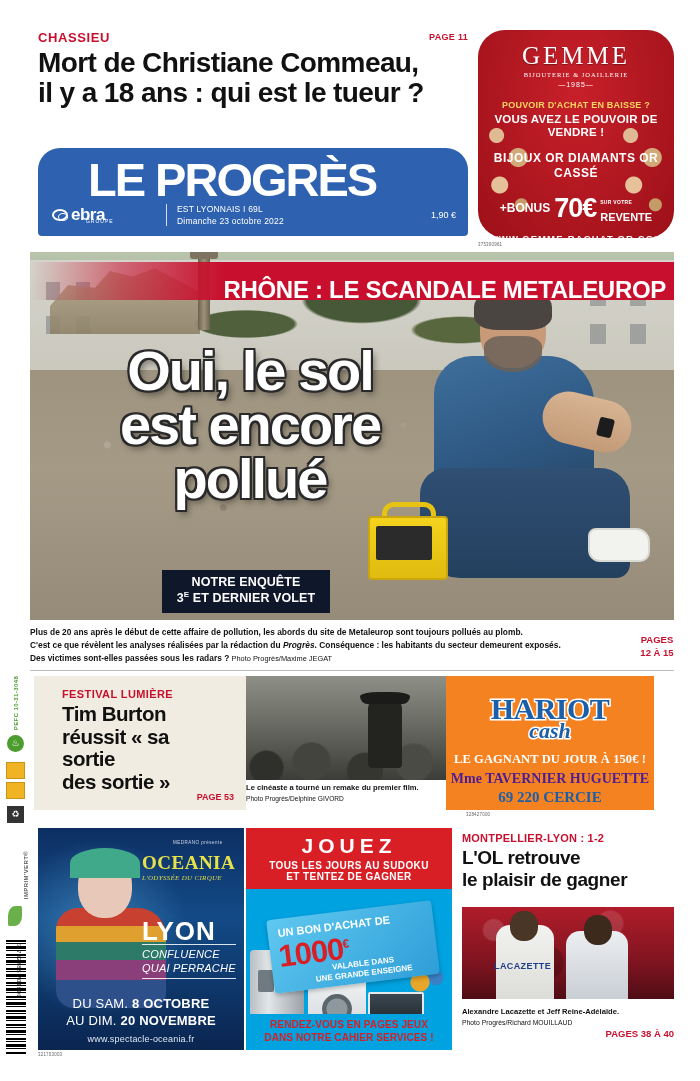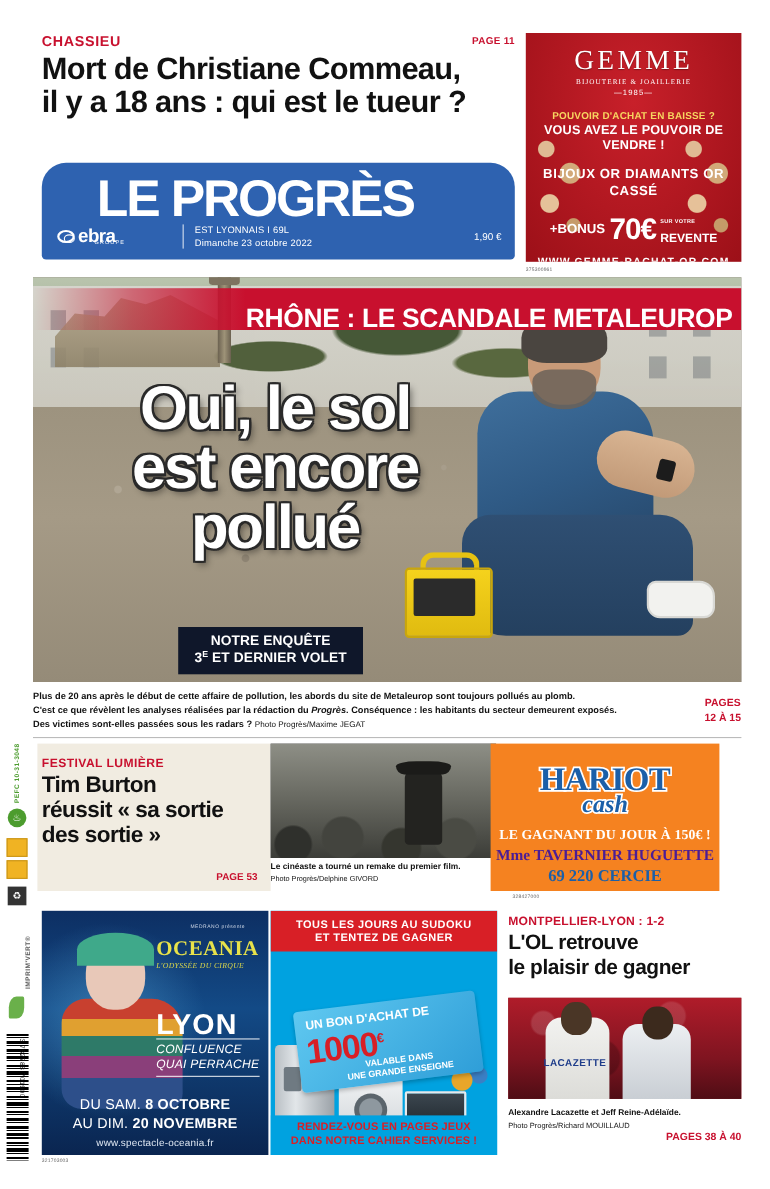--- a/index.html
+++ b/index.html
@@ -67,21 +67,21 @@
   }
   .top-title {
     font-size:28px; font-weight:bold; line-height:1.07;
     letter-spacing:-.6px; color:#111;
   }
 
   
   .gemme {
     position:absolute; left:478px; top:30px; width:196px; height:208px;
     background:radial-gradient(ellipse at 50% 30%, #c8202a 0%, #9c1018 100%);
-    color:#fff; text-align:center; overflow:hidden;
+    color:#fff; text-align:center; overflow:hidden;border-radius:27px;
   }
   .gemme-jewels-l, .gemme-jewels-r {
     position:absolute; width:62px; height:110px; top:78px;
     opacity:.85;
     background:
       radial-gradient(circle at 30% 25%, #e8d8a8 0 7px, transparent 8px),
       radial-gradient(circle at 65% 45%, #d9c48a 0 9px, transparent 10px),
       radial-gradient(circle at 35% 70%, #f0e0b0 0 8px, transparent 9px),
       radial-gradient(circle at 70% 88%, #cbb377 0 6px, transparent 7px);
   }
@@ -302,21 +302,21 @@
   }
   .rule-thin {
     position:absolute; left:30px; width:644px; height:1px; background:#bbb;
   }
 
   
   .fest {
     position:absolute; left:34px; top:676px; width:212px; height:134px;
     background:#f1ece1;
   }
-  .fest-inner { padding:12px 4px 0; }
+  .fest-inner { padding:12px 28px 0; }
   .fest-kicker {
     color:#c8102e; font-size:11px; font-weight:bold; letter-spacing:.4px;
   }
   .fest-title {
     font-size:20.5px; font-weight:bold; line-height:1.1;
     letter-spacing:-.5px; margin-top:3px; color:#111;
   }
   .fest-page {
     position:absolute; right:12px; bottom:8px;
     color:#c8102e; font-size:9px; font-weight:bold;
@@ -754,20 +754,21 @@
     <div class="oc-dates">
       <div><span>DU SAM. </span><b>8 OCTOBRE</b></div>
       <div><span>AU DIM. </span><b>20 NOVEMBRE</b></div>
     </div>
     <div class="oc-url">www.spectacle-oceania.fr</div>
   </div>
   <div class="ad-code" style="left:38px; top:1052px;">321703003</div>
 
   <div class="jouez">
     <div class="jz-top">
+      <div class="jz-t1">JOUEZ</div>
       <div class="jz-t2">TOUS LES JOURS AU SUDOKU</div>
       <div class="jz-t3">ET TENTEZ DE GAGNER</div>
     </div>
     <div class="jz-fridge"></div>
     <div class="jz-washer"></div>
     <div class="jz-tv"></div>
     <div class="jz-cart"></div>
     <div class="jz-card">
       <div class="jz-card-l1">UN BON D'ACHAT DE</div>
       <div class="jz-card-amt"><span>1000</span><sup>€</sup></div>

